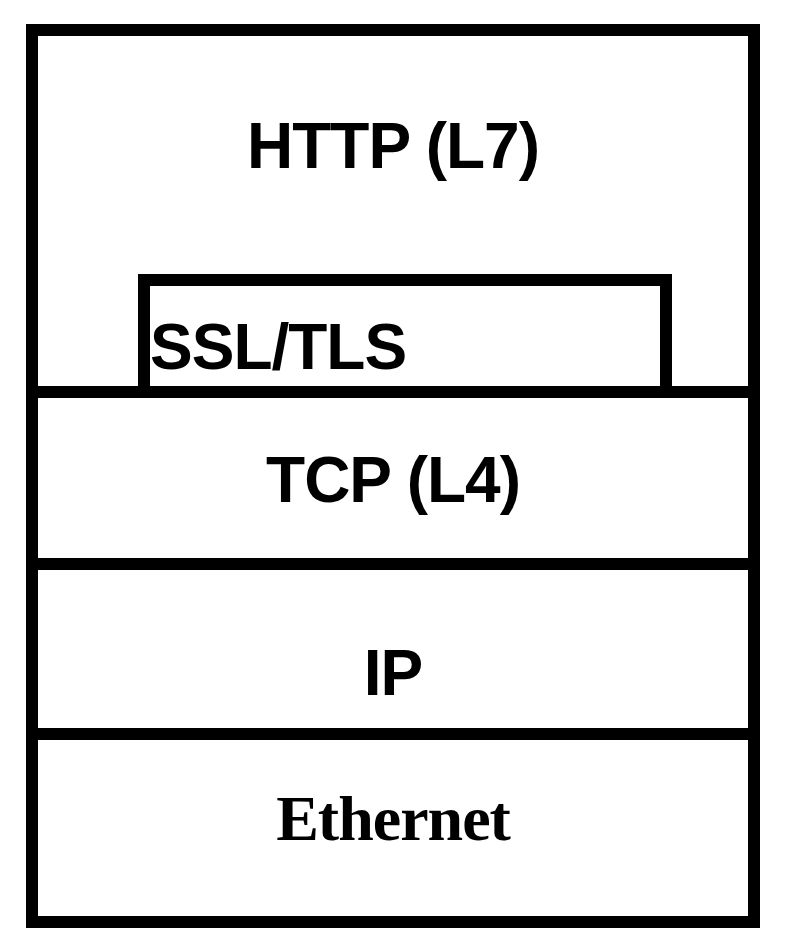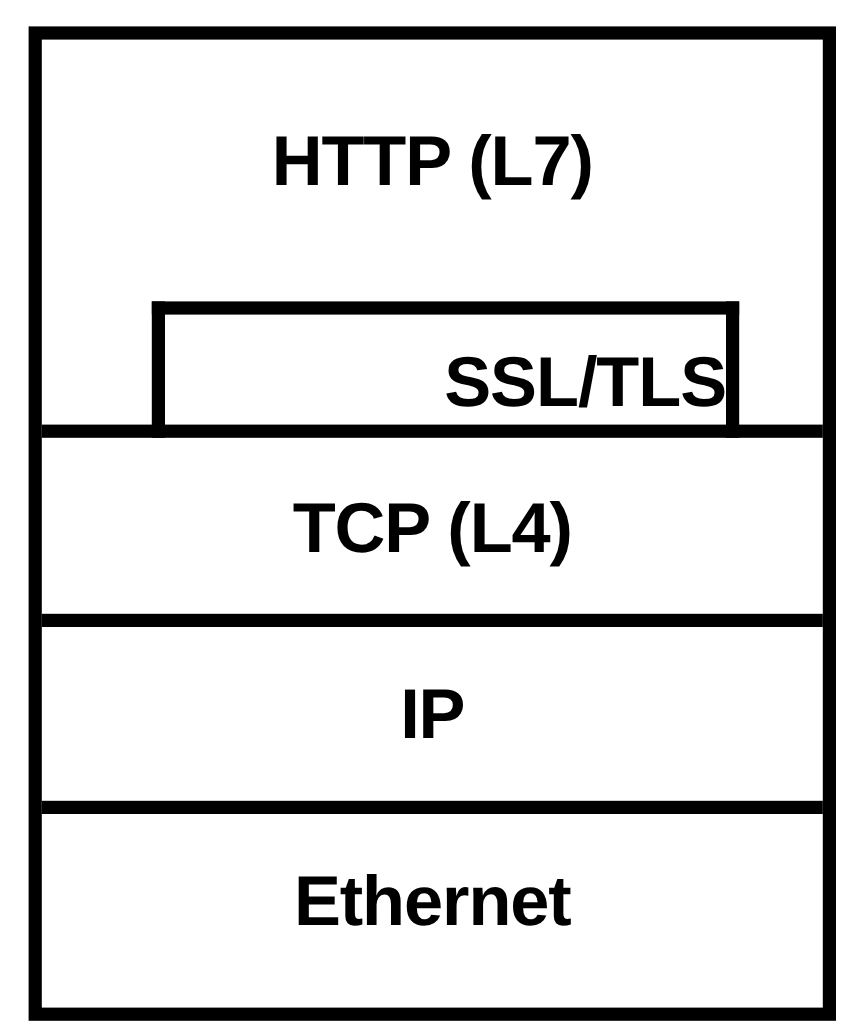--- a/index.html
+++ b/index.html
@@ -6,42 +6,42 @@
     body { width: 788px; height: 930px; position: relative; overflow: hidden;
            font-family: "Liberation Sans", "DejaVu Sans", sans-serif; }
     .stack { position: absolute; left: 26px; top: 24px; width: 734px; height: 904px;
              box-sizing: border-box; border: 12px solid #000; }
     .layer { position: absolute; left: 0; right: 0; display: flex; align-items: center;
              justify-content: center; font-weight: bold; color: #000; font-size: 64px;
              letter-spacing: -1px; }
     .divider { position: absolute; left: 0; right: 0; height: 12px; background: #000; }
     .ssl { position: absolute; left: 100px; top: 238px; width: 534px; height: 124px;
            box-sizing: border-box; border: 12px solid #000; border-bottom: none;
-           display: flex; align-items: center; justify-content: flex-end;
+           display: flex; align-items: center; justify-content: flex-start;
            font-weight: bold; font-size: 64px; letter-spacing: -1px; padding-top: 10px; }
   </style>
 </head>
 <body>
 
 <div class="stack">
 
   <div class="layer" style="top:0; height:200px; padding-top:10px;">
     <span>HTTP (L7)</span>
   </div>
   <div class="ssl">
     <span>SSL/TLS</span>
   </div>
   <div class="divider" style="top:350px;"></div>
 
   <div class="layer" style="top:364px; height:160px;">
     <span>TCP (L4)</span>
   </div>
   <div class="divider" style="top:522px;"></div>
 
-  <div class="layer" style="top:534px; height:158px;">
+  <div class="layer" style="top:558px; height:158px;">
     <span>IP</span>
   </div>
   <div class="divider" style="top:692px;"></div>
 
-  <div class="layer" style="top:704px; height:158px;">
+  <div class="layer" style="top:704px; height:158px;font-family:Liberation Serif, serif;">
     <span>Ethernet</span>
   </div>
 </div>
 
 </body></html>

